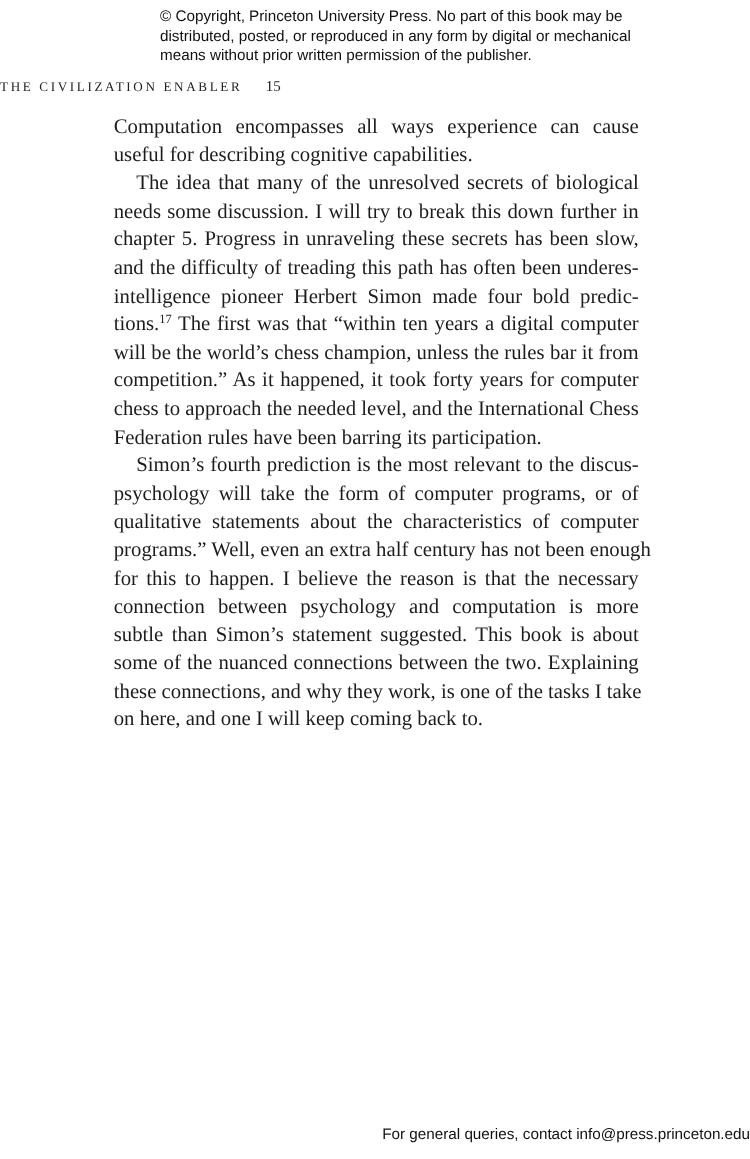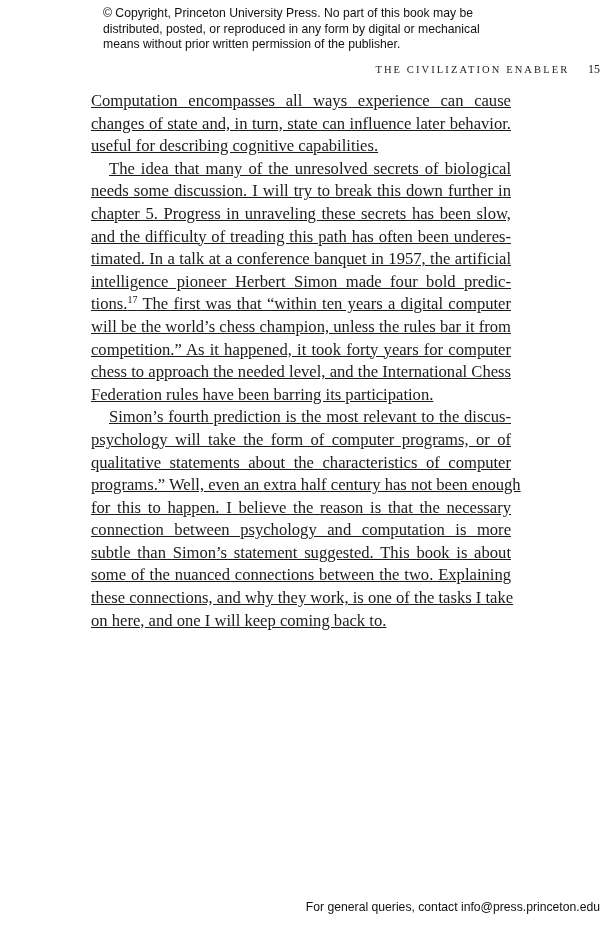--- a/index.html
+++ b/index.html
@@ -9,35 +9,35 @@
     }
     body {
       width: 600px;
       height: 927px;
       position: relative;
       overflow: hidden;
       color: #1a1a1a;
     }
     .copyright {
       position: absolute;
-      left: 103px;
+      left: 128px;
       top: 6px;
       width: 420px;
       font-family: "Liberation Sans", sans-serif;
       font-size: 12.2px;
       line-height: 15.6px;
       color: #111;
     }
     .copyright div { white-space: nowrap; }
     .running-head {
       position: absolute;
       left: 0;
       top: 62px;
       width: 600px;
-      text-align: right;
+      text-align: left;
       font-family: "Liberation Serif", serif;
       font-size: 10.5px;
       letter-spacing: 2.1px;
       color: #222;
     }
     .running-head .page-num {
       margin-left: 14px;
       letter-spacing: 0;
       font-size: 12px;
     }
@@ -50,21 +50,20 @@
       font-size: 16.6px;
       line-height: 22.6px;
       color: #1c1c1c;
     }
     .line {
       display: block;
       white-space: nowrap;
       text-align: justify;
       text-align-last: justify;
       height: 22.6px;
-      text-decoration: underline;
     }
     .line.last {
       text-align-last: left;
     }
     .line.indent {
       padding-left: 18px;
     }
     sup {
       font-size: 10px;
       line-height: 0;
@@ -92,30 +91,28 @@
 
 <div class="running-head">
   <span>THE CIVILIZATION ENABLER</span>
   <span class="page-num">15</span>
 </div>
 
 <div class="body-text">
 
   <div>
     <span class="line">Computation encompasses all ways experience can cause</span>
-    <span class="line">changes of state and, in turn, state can influence later behavior.</span>
     <span class="line last">useful for describing cognitive capabilities.</span>
   </div>
 
   <div>
     <span class="line indent">The idea that many of the unresolved secrets of biological</span>
     <span class="line">needs some discussion. I will try to break this down further in</span>
     <span class="line">chapter 5. Progress in unraveling these secrets has been slow,</span>
     <span class="line">and the difficulty of treading this path has often been underes-</span>
-    <span class="line">timated. In a talk at a conference banquet in 1957, the artificial</span>
     <span class="line">intelligence pioneer Herbert Simon made four bold predic-</span>
     <span class="line"><span>tions.</span><sup>17</sup><span> The first was that “within ten years a digital computer</span></span>
     <span class="line">will be the world’s chess champion, unless the rules bar it from</span>
     <span class="line">competition.” As it happened, it took forty years for computer</span>
     <span class="line">chess to approach the needed level, and the International Chess</span>
     <span class="line last">Federation rules have been barring its participation.</span>
   </div>
 
   <div>
     <span class="line indent">Simon’s fourth prediction is the most relevant to the discus-</span>

